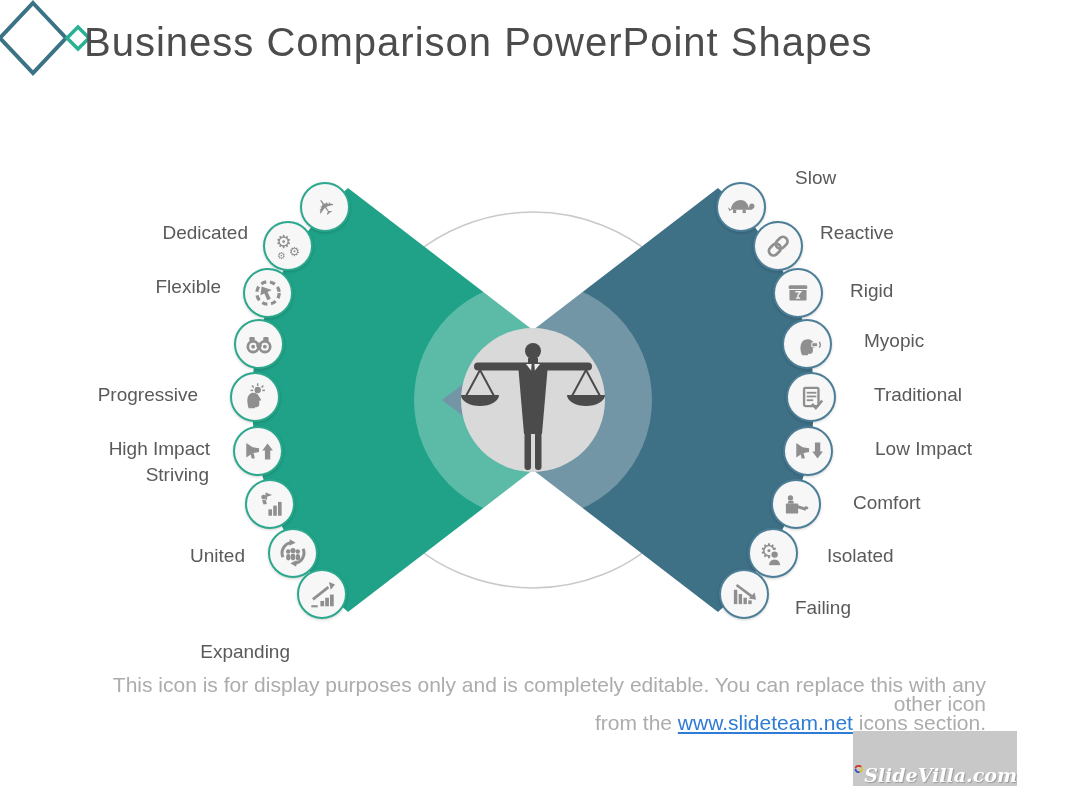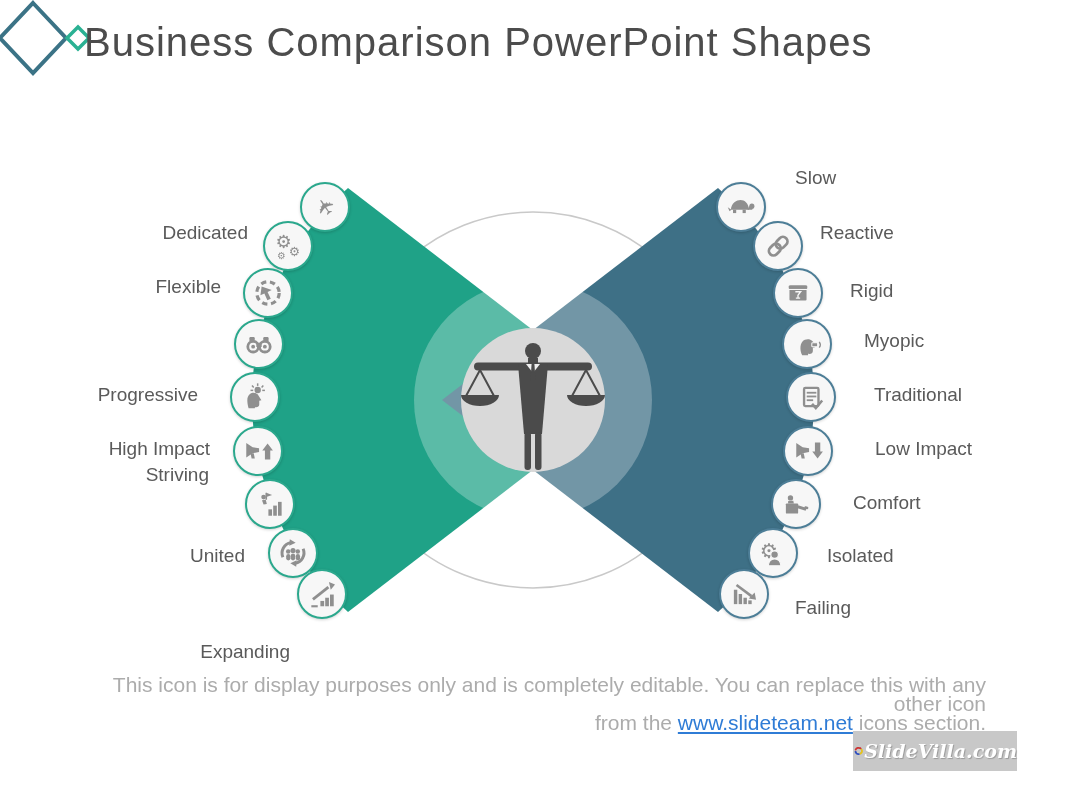--- a/index.html
+++ b/index.html
@@ -13,22 +13,22 @@
         box-sizing:border-box;border:2px solid #2BA88D;display:flex;align-items:center;
         justify-content:center;box-shadow:0 1px 3px rgba(0,0,0,.18);z-index:3;}
   .node.b{border-color:#4D7E97;}
   .lbl{position:absolute;height:24px;line-height:24px;font-size:19px;color:#5A5A5A;
        width:170px;z-index:2;white-space:nowrap;}
   .lbl.l{text-align:right;}
   .lbl.r{text-align:left;}
   .footer{position:absolute;left:80px;top:675px;width:906px;text-align:right;
           font-size:21px;line-height:19px;color:#ACACAC;}
   .footer a{color:#2F7CD6;text-decoration:underline;cursor:pointer;}
-  .watermark{position:absolute;left:853px;top:731px;width:164px;height:40px;background:#C8C8C8;
-             display:flex;align-items:center;padding-left:0;box-sizing:border-box;z-index:4;}
+  .watermark{position:absolute;left:853px;top:731px;width:164px;height:55px;background:#C8C8C8;
+             display:flex;align-items:flex-end;padding-left:0;box-sizing:border-box;z-index:4;}
   .watermark .wm-text{font-family:"DejaVu Serif",serif;font-style:italic;font-weight:bold;
              font-size:19px;color:#FFFFFF;text-shadow:1px 1px 1px #9a9a9a;white-space:nowrap;}
   svg text.glyph{font-family:"DejaVu Sans",sans-serif;}
 </style>
 </head>
 <body>
 
 <div class="stage">
 
   <svg class="logo-svg" width="100" height="80">

